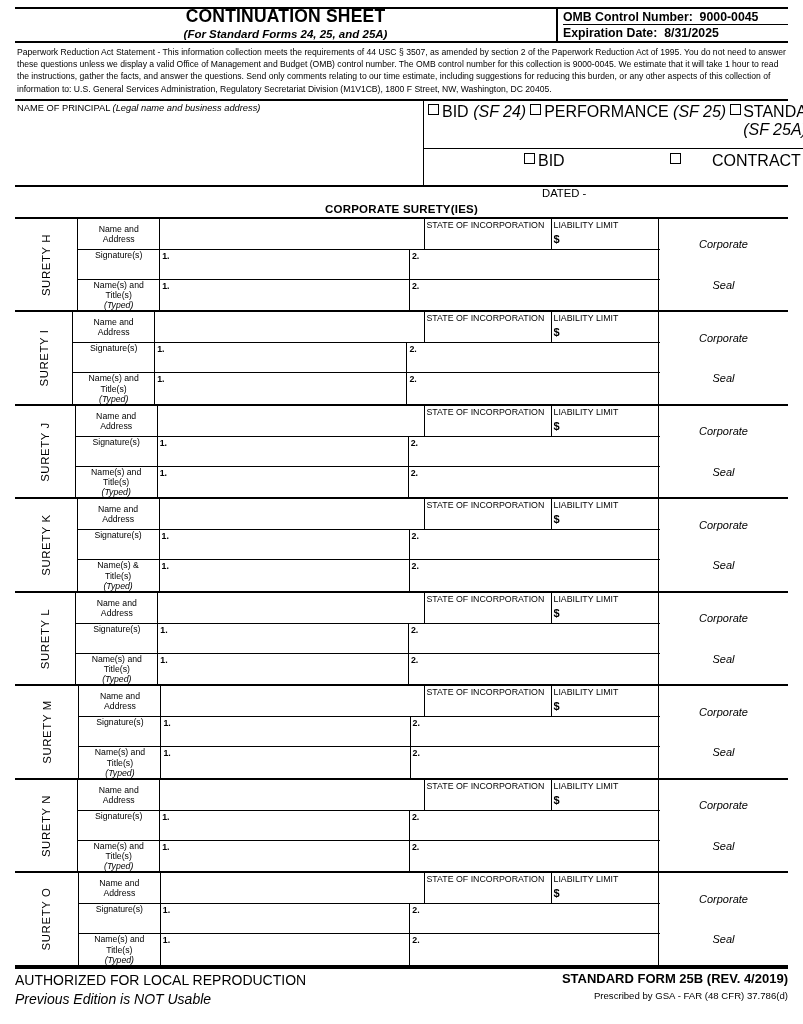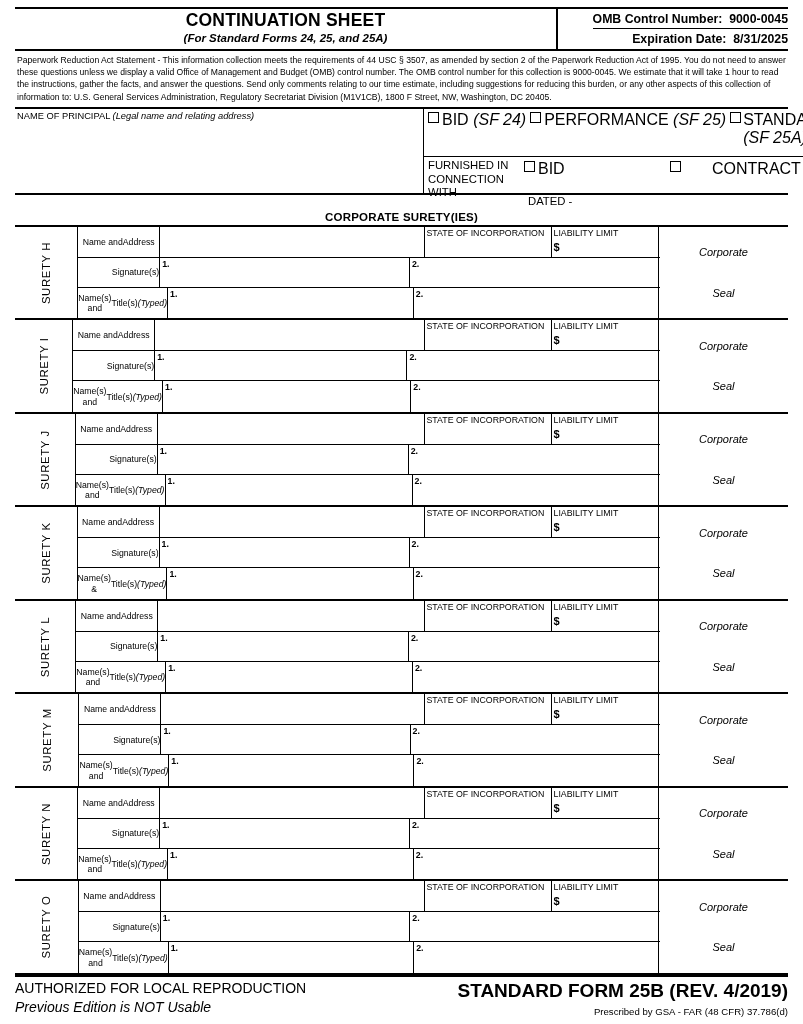--- a/index.html
+++ b/index.html
@@ -20,21 +20,21 @@
     width: 803px;
     height: 1024px;
     padding: 0 15px;
   }
 
   
   .hdr {
     display: flex;
     border-top: 2.5px solid #000;
     border-bottom: 2.5px solid #000;
-    height: 44px;
+    height: 36px;
     margin-top: 7px;
   }
   .hdr-left {
     flex: 0 0 543px;
     border-right: 2px solid #000;
     display: flex;
     flex-direction: column;
     align-items: center;
     justify-content: center;
     padding-bottom: 1px;
@@ -50,21 +50,20 @@
     font-weight: bold;
     font-style: italic;
     line-height: 1.2;
     margin-top: 1px;
   }
   .hdr-right {
     flex: 1 1 auto;
     display: flex;
     flex-direction: column;
     padding-left: 5px;
-    align-items: flex-end;
   }
   .omb-row {
     flex: 1 1 50%;
     display: flex;
     align-items: center;
     font-size: 12.3px;
     font-weight: bold;
     white-space: pre;
   }
   .omb-row.top { border-bottom: 1.5px solid #000; }
@@ -131,21 +130,21 @@
   .pay-lab { line-height: 1.12; margin-left: 2px; }
   .bond-bot {
     flex: 1 1 auto;
     padding-left: 4px;
     position: relative;
     font-size: 11.3px;
     line-height: 1.22;
   }
   .furn { position: absolute; left: 4px; top: 2px; width: 104px; }
   .bidcb { position: absolute; left: 100px; top: 3px; display: flex; align-items: flex-start; }
-  .dated { position: absolute; left: 104px; top: 38px; }
+  .dated { position: absolute; left: 118px; top: 38px; }
   .contractcb { position: absolute; left: 246px; top: 3px; display: flex; align-items: flex-start; gap: 28px; }
 
   
   .cs-banner {
     text-align: center;
     font-size: 11.5px;
     font-weight: bold;
     letter-spacing: 0.2px;
     padding: 16px 0 2px 0;
     border-bottom: 2.5px solid #000;
@@ -178,26 +177,26 @@
   .srow:last-child { border-bottom: none; }
   .srow.r1 { height: 31px; }
   .srow.r2 { height: 30px; }
   .srow.r3 { flex: 1 1 auto; justify-content: center; }
   .rowlab {
     flex: 0 0 82px;
     border-right: 1.5px solid #000;
     font-size: 8.7px;
     text-align: center;
     display: flex;
-    flex-direction: row;
+    flex-direction: column;
     align-items: center;
     justify-content: center;
     line-height: 1.16;
   }
-  .rowlab.sig { justify-content: flex-end; }
+  .rowlab.sig { justify-content: flex-start; }
   .rowlab i { font-style: italic; }
   .cell-name {
     flex: 1 1 auto;
     border-right: 1.5px solid #000;
   }
   .cell-soi {
     flex: 0 0 127px;
     border-right: 1.5px solid #000;
     font-size: 8.8px;
     padding: 1px 0 0 2px;
@@ -248,21 +247,21 @@
     display: flex;
     justify-content: space-between;
     border-top: 2.5px solid #000;
     padding-top: 2px;
     margin-top: 0;
   }
   .foot-left { font-size: 14px; line-height: 1.38; }
   .foot-left .ital { font-style: italic; }
   .foot-right { text-align: right; }
   .sf-line {
-    font-size: 19px;
+    font-size: 13px;
     font-weight: bold;
     line-height: 1.3;
   }
   .sf-sub {
     font-size: 9.6px;
     line-height: 1.4;
     margin-top: 1px;
   }
 </style>
 </head>
@@ -278,35 +277,34 @@
     <div class="hdr-right">
       <div class="omb-row top">OMB Control Number:  9000-0045</div>
       <div class="omb-row">Expiration Date:  8/31/2025</div>
     </div>
   </div>
 
   <div class="pra">Paperwork Reduction Act Statement - This information collection meets the requirements of 44 USC § 3507, as amended by section 2 of the Paperwork Reduction Act of 1995.  You do not need to answer these questions unless we display a valid Office of Management and Budget (OMB) control number.  The OMB control number for this collection is 9000-0045.  We estimate that it will take 1 hour to read the instructions, gather the facts, and answer the questions.  Send only comments relating to our time estimate, including suggestions for reducing this burden, or any other aspects of this collection of information to:  U.S. General Services Administration, Regulatory Secretariat Division (M1V1CB), 1800 F Street, NW, Washington, DC  20405.</div>
 
   <div class="prin-wrap">
     <div class="prin-left">
-      <div class="prin-label"><span>NAME OF PRINCIPAL </span><i>(Legal name and relating address)</i></div>
+      <div class="prin-label"><span>NAME OF PRINCIPAL </span><i>(Legal name and business address)</i></div>
     </div>
     <div class="bond-right">
       <div class="bond-top">
         <div class="cbrow">
           <div class="cbx"></div>
           <div class="cb-lab"><span>BID </span><i>(SF 24)</i></div>
           <div class="cbx"></div>
           <div class="cb-lab"><span>PERFORMANCE </span><i>(SF 25)</i></div>
           <div class="cbx"></div>
           <div class="cb-lab pay-lab"><span>STANDARD</span><br><i>(SF 25A)</i></div>
         </div>
       </div>
       <div class="bond-bot">
-        <div class="furn">FURNISHED IN CONNECTION WITH -</div>
         <div class="bidcb">
           <div class="cbx"></div>
           <div class="cb-lab">BID</div>
         </div>
         <div class="contractcb">
           <div class="cbx"></div>
           <div class="cb-lab">CONTRACT</div>
         </div>
         <div class="dated">DATED -</div>
       </div>

